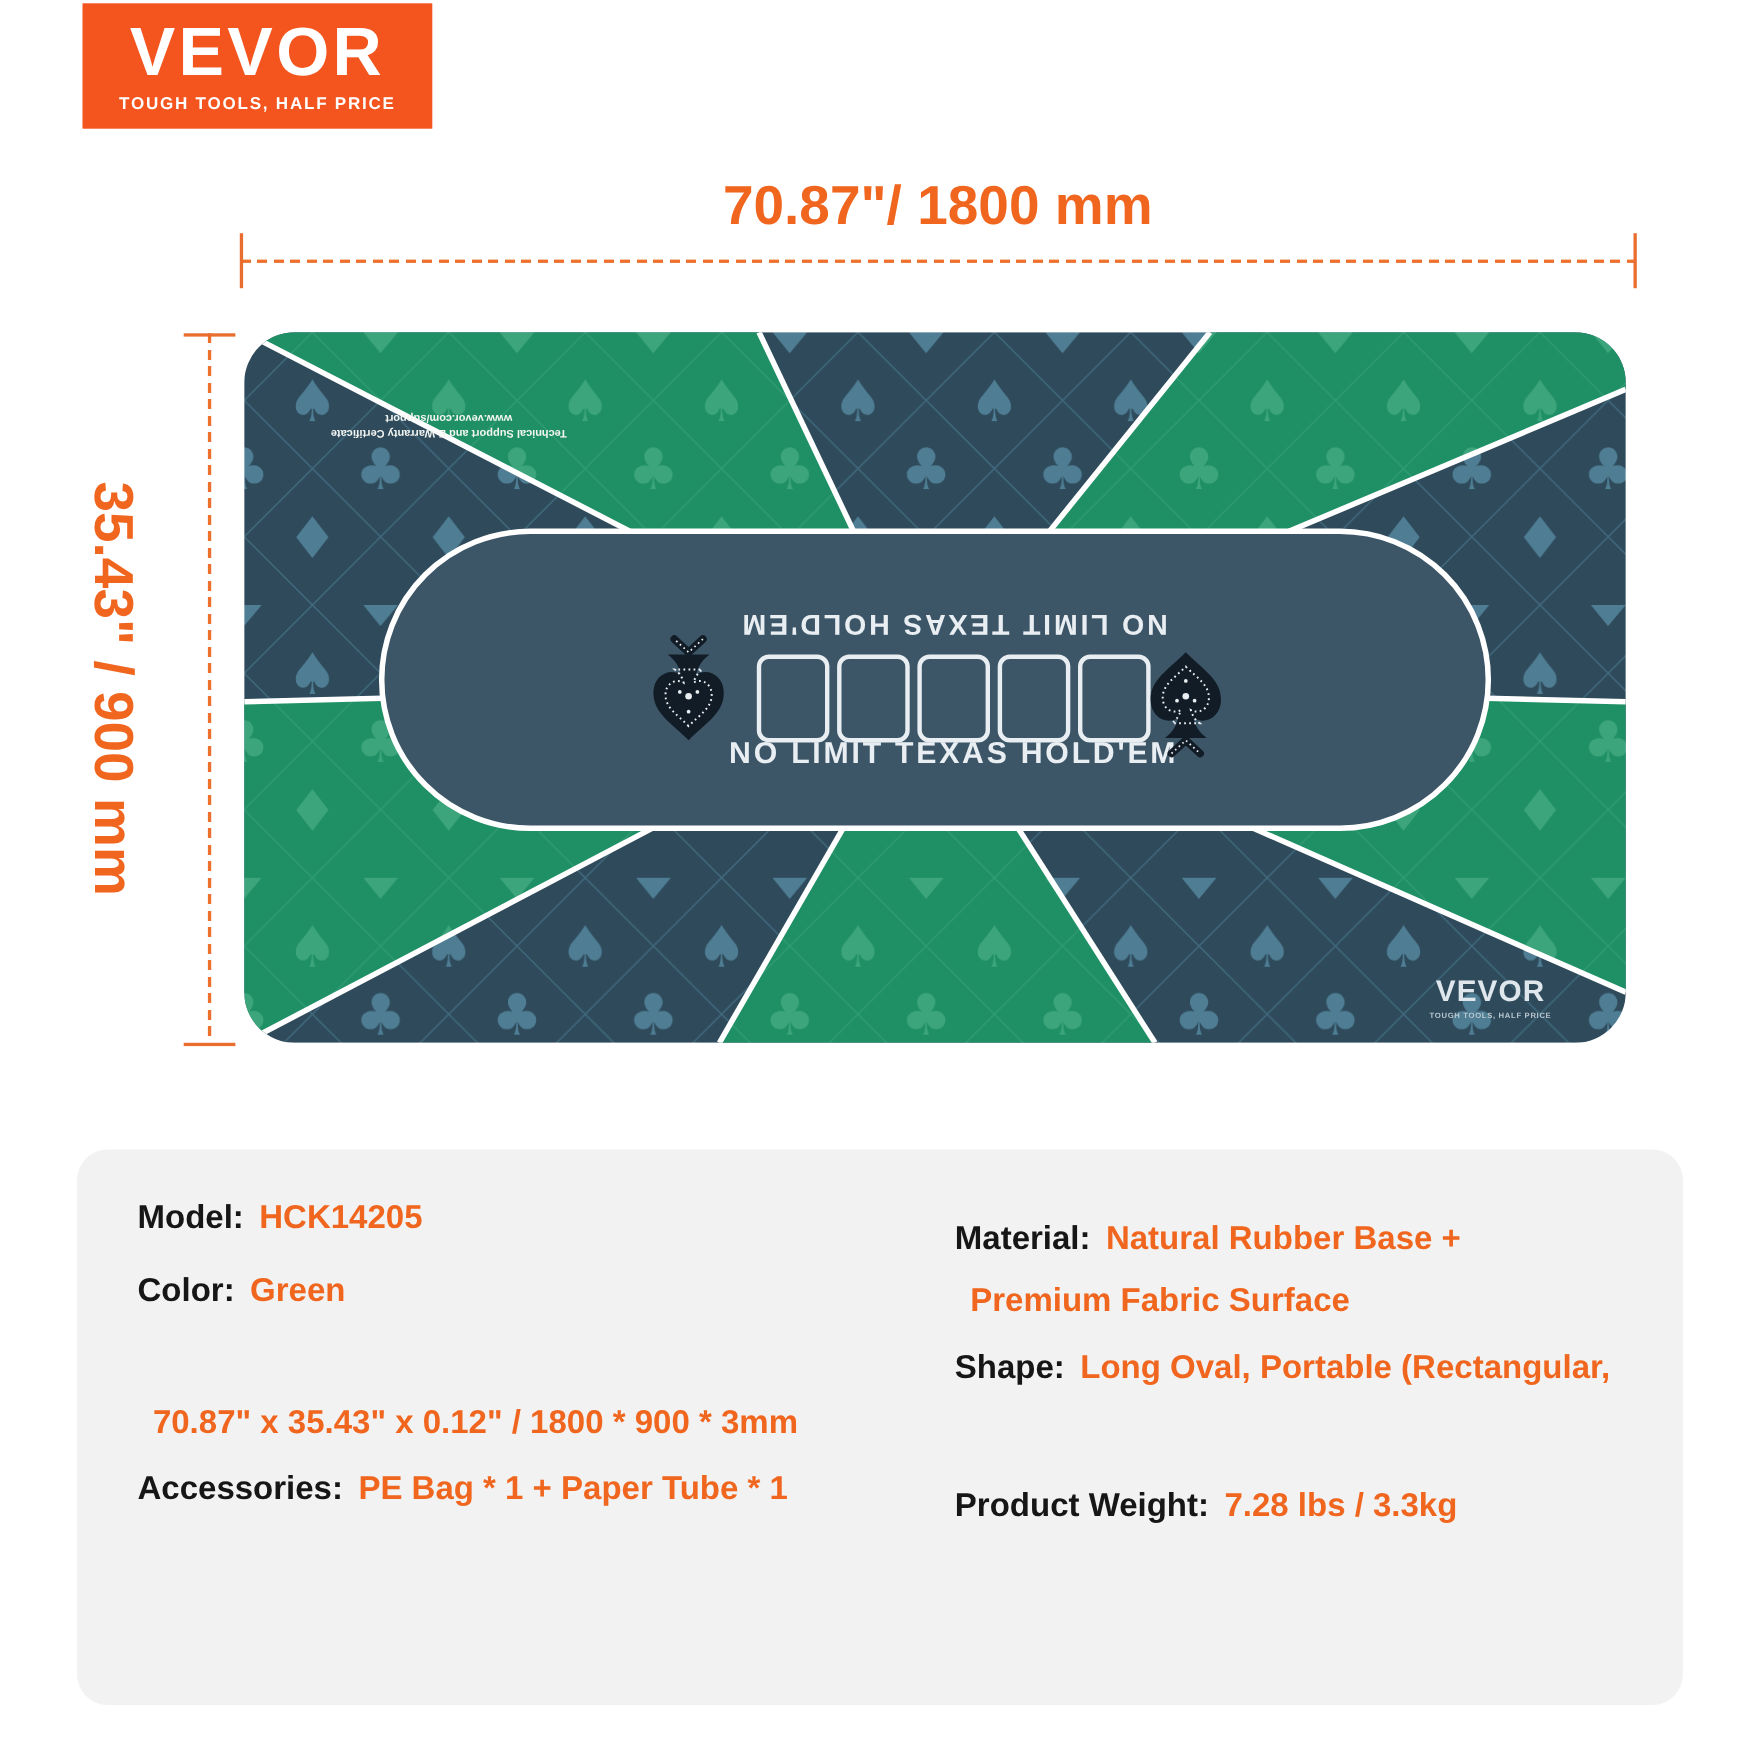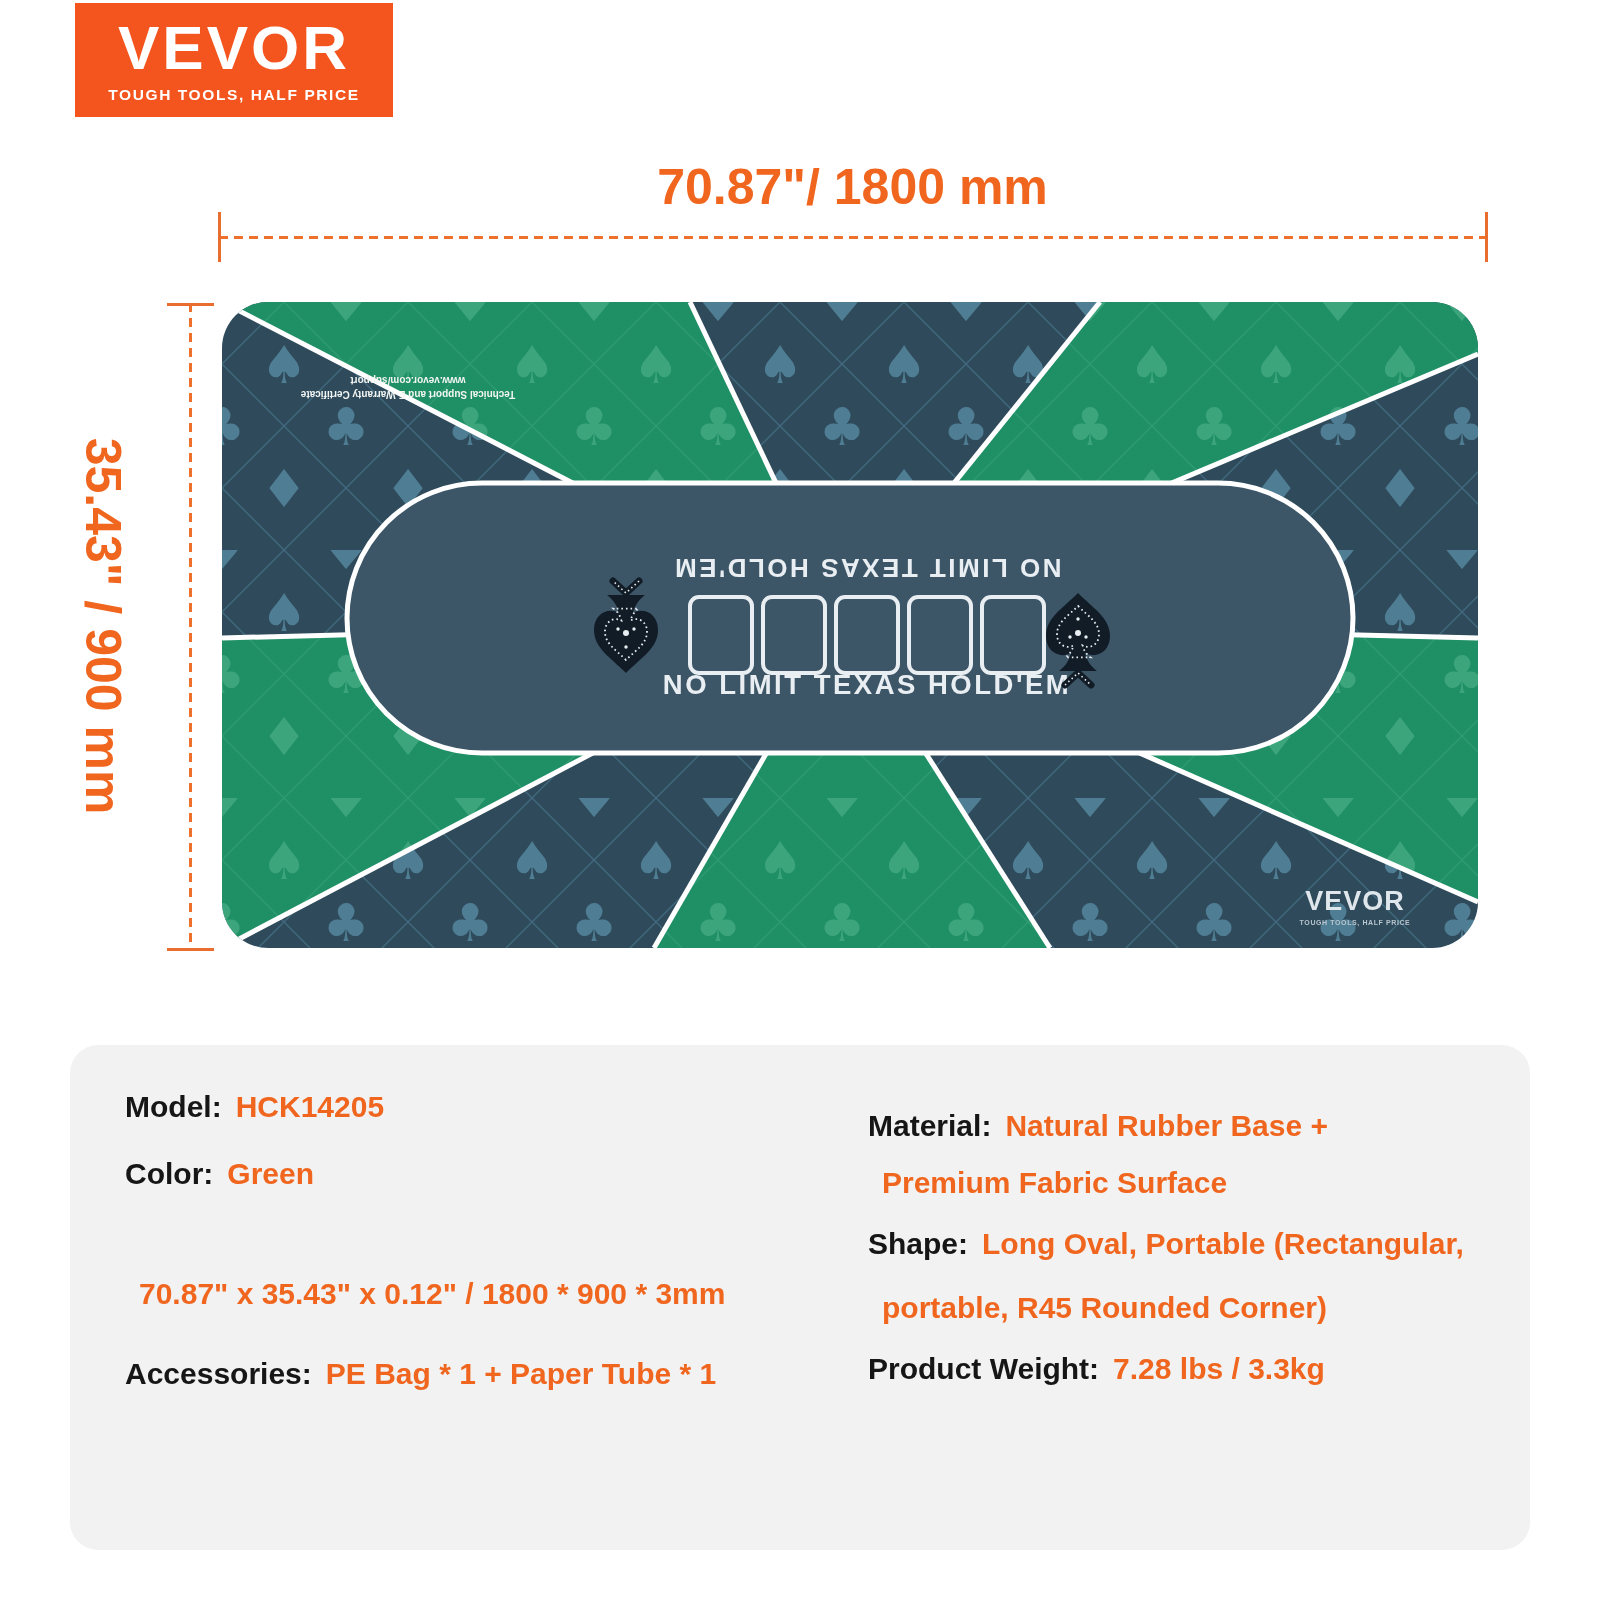--- a/index.html
+++ b/index.html
@@ -155,34 +155,31 @@
   <div class="panel">
     <div class="row colL" style="top:45px">
       <span class="k">Model:</span><span class="v">HCK14205</span>
     </div>
     <div class="row colL" style="top:112px">
       <span class="k">Color:</span><span class="v">Green</span>
     </div>
     <div class="row colL" style="top:232px">
       <span class="k"></span><span class="v">70.87" x 35.43" x 0.12" / 1800 * 900 * 3mm</span>
     </div>
-    <div class="row colL" style="top:312px">
+    <div class="row colL" style="top:292px">
       <span class="k">Accessories:</span><span class="v">PE Bag * 1 + Paper Tube * 1</span>
     </div>
 
     <div class="row colR" style="top:40px">
       <span class="k">Material:</span><span class="v">Natural Rubber Base +</span>
     </div>
     <div class="row colR" style="top:97px">
       <span class="k"></span><span class="v">Premium Fabric Surface</span>
     </div>
     <div class="row colR" style="top:158px">
       <span class="k">Shape:</span><span class="v">Long Oval, Portable (Rectangular,</span>
     </div>
-    <div class="row colR" style="top:222px">
-      <span class="k"></span><span class="v">portable, R45 Rounded Corner)</span>
-    </div>
     <div class="row colR" style="top:283px">
       <span class="k">Product Weight:</span><span class="v">7.28 lbs / 3.3kg</span>
     </div>
   </div>
 
 </div>
 
 </body></html>

